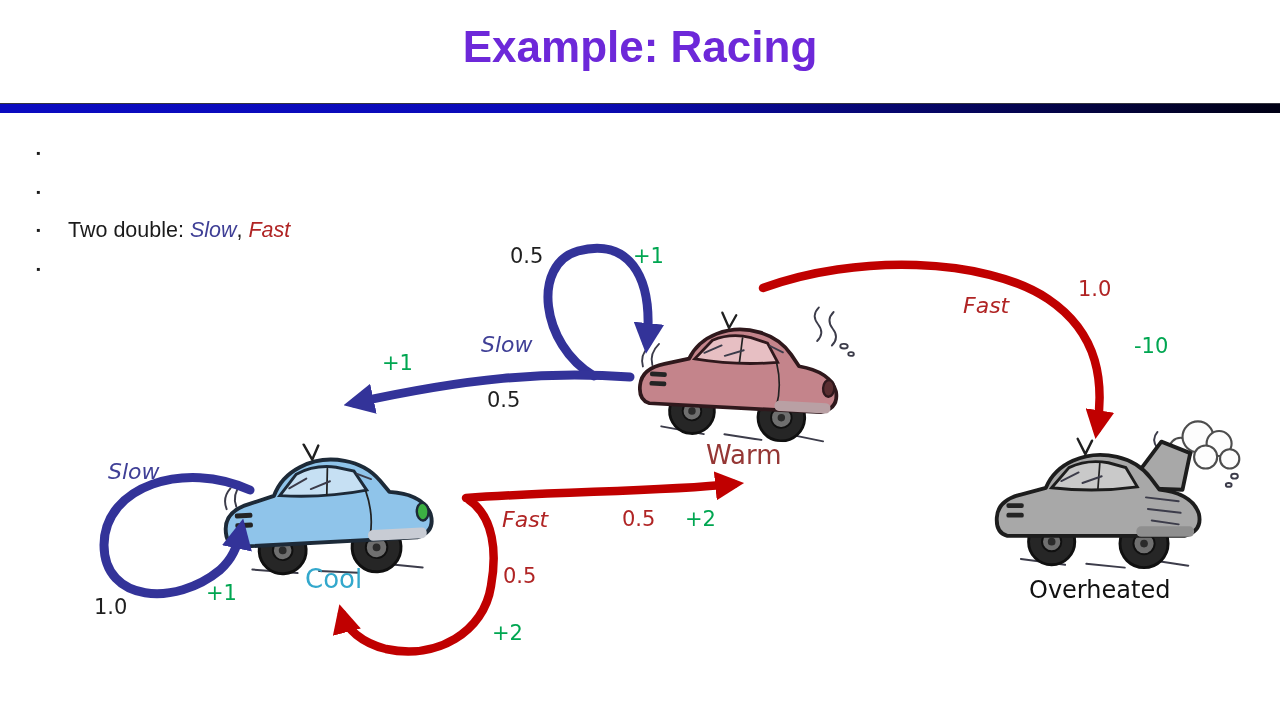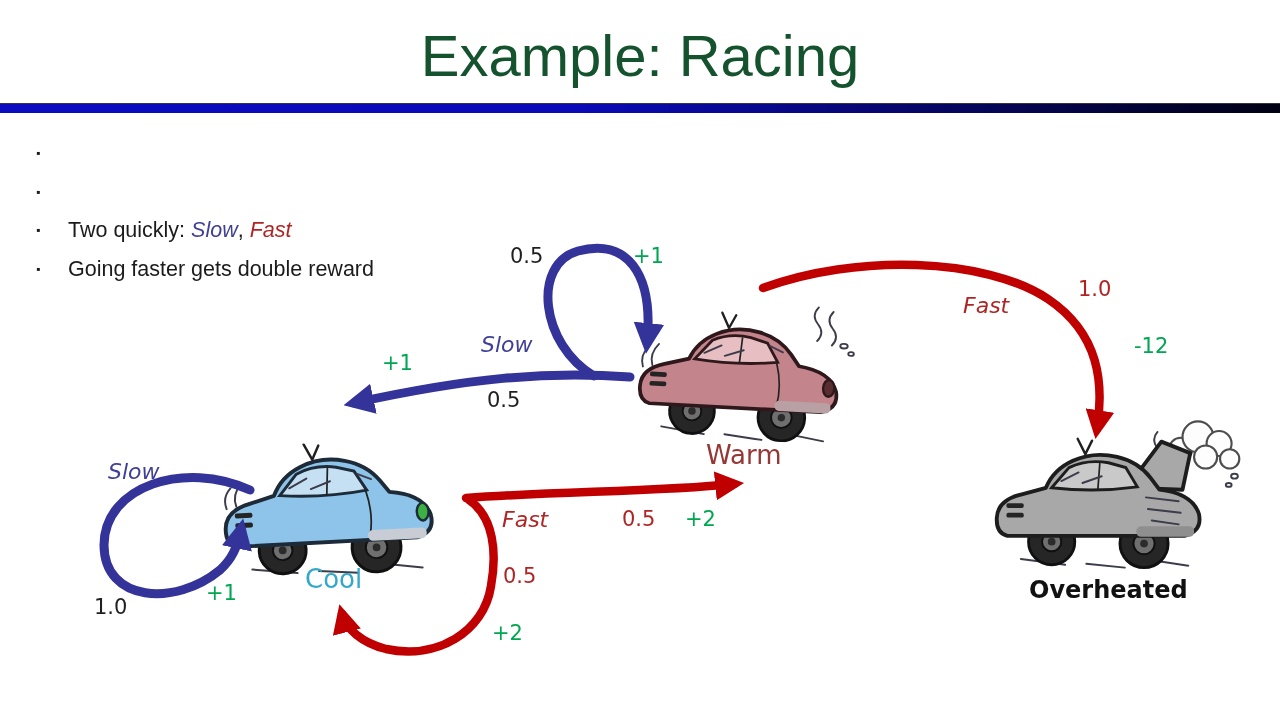--- a/index.html
+++ b/index.html
@@ -3,21 +3,21 @@
 <meta charset="utf-8">
 <style>
   html,body{margin:0;padding:0;background:#e9e9e9;}
   .slide{
     position:relative; width:1280px; height:720px; margin:0 auto;
     background:#ffffff; overflow:hidden;
     font-family:"Liberation Sans", sans-serif; color:#1b1b1b;
   }
   .title{
     position:absolute; left:0; top:22px; width:100%;
-    text-align:center; font-size:58px; color:#14532d; letter-spacing:0;
+    text-align:center; font-size:44px; color:#6d28d9; letter-spacing:0;font-weight:bold;
   }
   .title-rule{
     position:absolute; left:0; top:103px; width:1280px; height:9px;
     background:linear-gradient(90deg,#0b0bc0 0%,#0a0ab8 45%,#05055e 75%,#000014 100%);
     border-top:1px solid #35353f;
   }
   .bullets{position:absolute; left:36px; top:141px; width:560px;}
   .bullet{display:flex; align-items:flex-start; height:38.5px; font-size:21.5px;}
   .bullet .marker{width:32px; font-size:12px; padding-top:5px; color:#1b1b1b; flex:none;}
   .bullet .btext{white-space:nowrap;}
@@ -39,46 +39,45 @@
   .smoke{fill:#fdfdfd;stroke:#4d4d4d;stroke-width:2.2;}
   .diag-label{
     position:absolute; font-family:"DejaVu Sans", sans-serif;
     font-size:21px; line-height:1; white-space:nowrap;
   }
   .diag-label.italic{font-style:italic; font-size:22px;}
   .state-label{
     position:absolute; font-family:"DejaVu Sans", sans-serif;
     font-size:26px; line-height:1; white-space:nowrap;
   }
-  .state-label[data-state="overheated"]{font-size:24px;font-weight:bold;}
+  .state-label[data-state="overheated"]{font-size:24px;}
   .arrow-blue{fill:none; stroke:#333399; stroke-width:9; stroke-linecap:round;}
   .arrow-red{fill:none; stroke:#C00000; stroke-width:8.5; stroke-linecap:round;}
 </style>
 </head>
 <body>
 
 <div class="slide">
 
   <div class="title">Example: Racing</div>
   <div class="title-rule"></div>
 
   <div class="bullets" id="bullet-list">
       <div class="bullet">
         <span class="marker">▪</span>
       </div>
       <div class="bullet">
         <span class="marker">▪</span>
       </div>
       <div class="bullet">
         <span class="marker">▪</span>
-        <span class="btext"><span>Two quickly: </span><span style="color: rgb(63, 63, 150); font-style: italic;">Slow</span><span>, </span><span style="color: rgb(176, 36, 36); font-style: italic;">Fast</span></span>
-      </div>
-      <div class="bullet">
-        <span class="marker">▪</span>
-        <span class="btext"><span>Going faster gets double reward</span></span>
+        <span class="btext"><span>Two double: </span><span style="color: rgb(63, 63, 150); font-style: italic;">Slow</span><span>, </span><span style="color: rgb(176, 36, 36); font-style: italic;">Fast</span></span>
+      </div>
+      <div class="bullet">
+        <span class="marker">▪</span>
       </div>
     </div>
 
   <svg class="car" style="left:220px; top:442px; width:225px; height:137px; transform:rotate(-3deg);" viewBox="0 0 230 140">
     <g>
       <path class="sketch" d="M 12 42 q -9 9 -5 21"></path>
       <path class="sketch" d="M 23 38 q -10 11 -6 23"></path>
     </g>
     <g>
       <path class="sketch" d="M 30 126 l 46 6"></path>
@@ -205,21 +204,21 @@
   </svg>
 
   <div id="label-layer">
       <div class="diag-label" style="left: 510px; top: 246px; color: rgb(31, 31, 31);">0.5</div>
       <div class="diag-label" style="left: 633px; top: 246px; color: rgb(0, 166, 81);">+1</div>
       <div class="diag-label italic" style="left: 481px; top: 334px; color: rgb(63, 63, 150);">Slow</div>
       <div class="diag-label" style="left: 487px; top: 390px; color: rgb(31, 31, 31);">0.5</div>
       <div class="diag-label" style="left: 382px; top: 353px; color: rgb(0, 166, 81);">+1</div>
       <div class="diag-label italic" style="left: 963px; top: 295px; color: rgb(176, 36, 36);">Fast</div>
       <div class="diag-label" style="left: 1078px; top: 279px; color: rgb(176, 36, 36);">1.0</div>
-      <div class="diag-label" style="left: 1134px; top: 336px; color: rgb(0, 166, 81);">-12</div>
+      <div class="diag-label" style="left: 1134px; top: 336px; color: rgb(0, 166, 81);">-10</div>
       <div class="diag-label italic" style="left: 108px; top: 461px; color: rgb(63, 63, 150);">Slow</div>
       <div class="diag-label" style="left: 94px; top: 597px; color: rgb(31, 31, 31);">1.0</div>
       <div class="diag-label" style="left: 206px; top: 583px; color: rgb(0, 166, 81);">+1</div>
       <div class="diag-label italic" style="left: 502px; top: 509px; color: rgb(176, 36, 36);">Fast</div>
       <div class="diag-label" style="left: 622px; top: 509px; color: rgb(176, 36, 36);">0.5</div>
       <div class="diag-label" style="left: 685px; top: 509px; color: rgb(0, 166, 81);">+2</div>
       <div class="diag-label" style="left: 503px; top: 566px; color: rgb(176, 36, 36);">0.5</div>
       <div class="diag-label" style="left: 492px; top: 623px; color: rgb(0, 166, 81);">+2</div>
       <div class="state-label" data-state="cool" style="left: 305px; top: 566px; color: rgb(51, 168, 204);">Cool</div>
       <div class="state-label" data-state="warm" style="left: 706px; top: 442px; color: rgb(149, 55, 53);">Warm</div>

